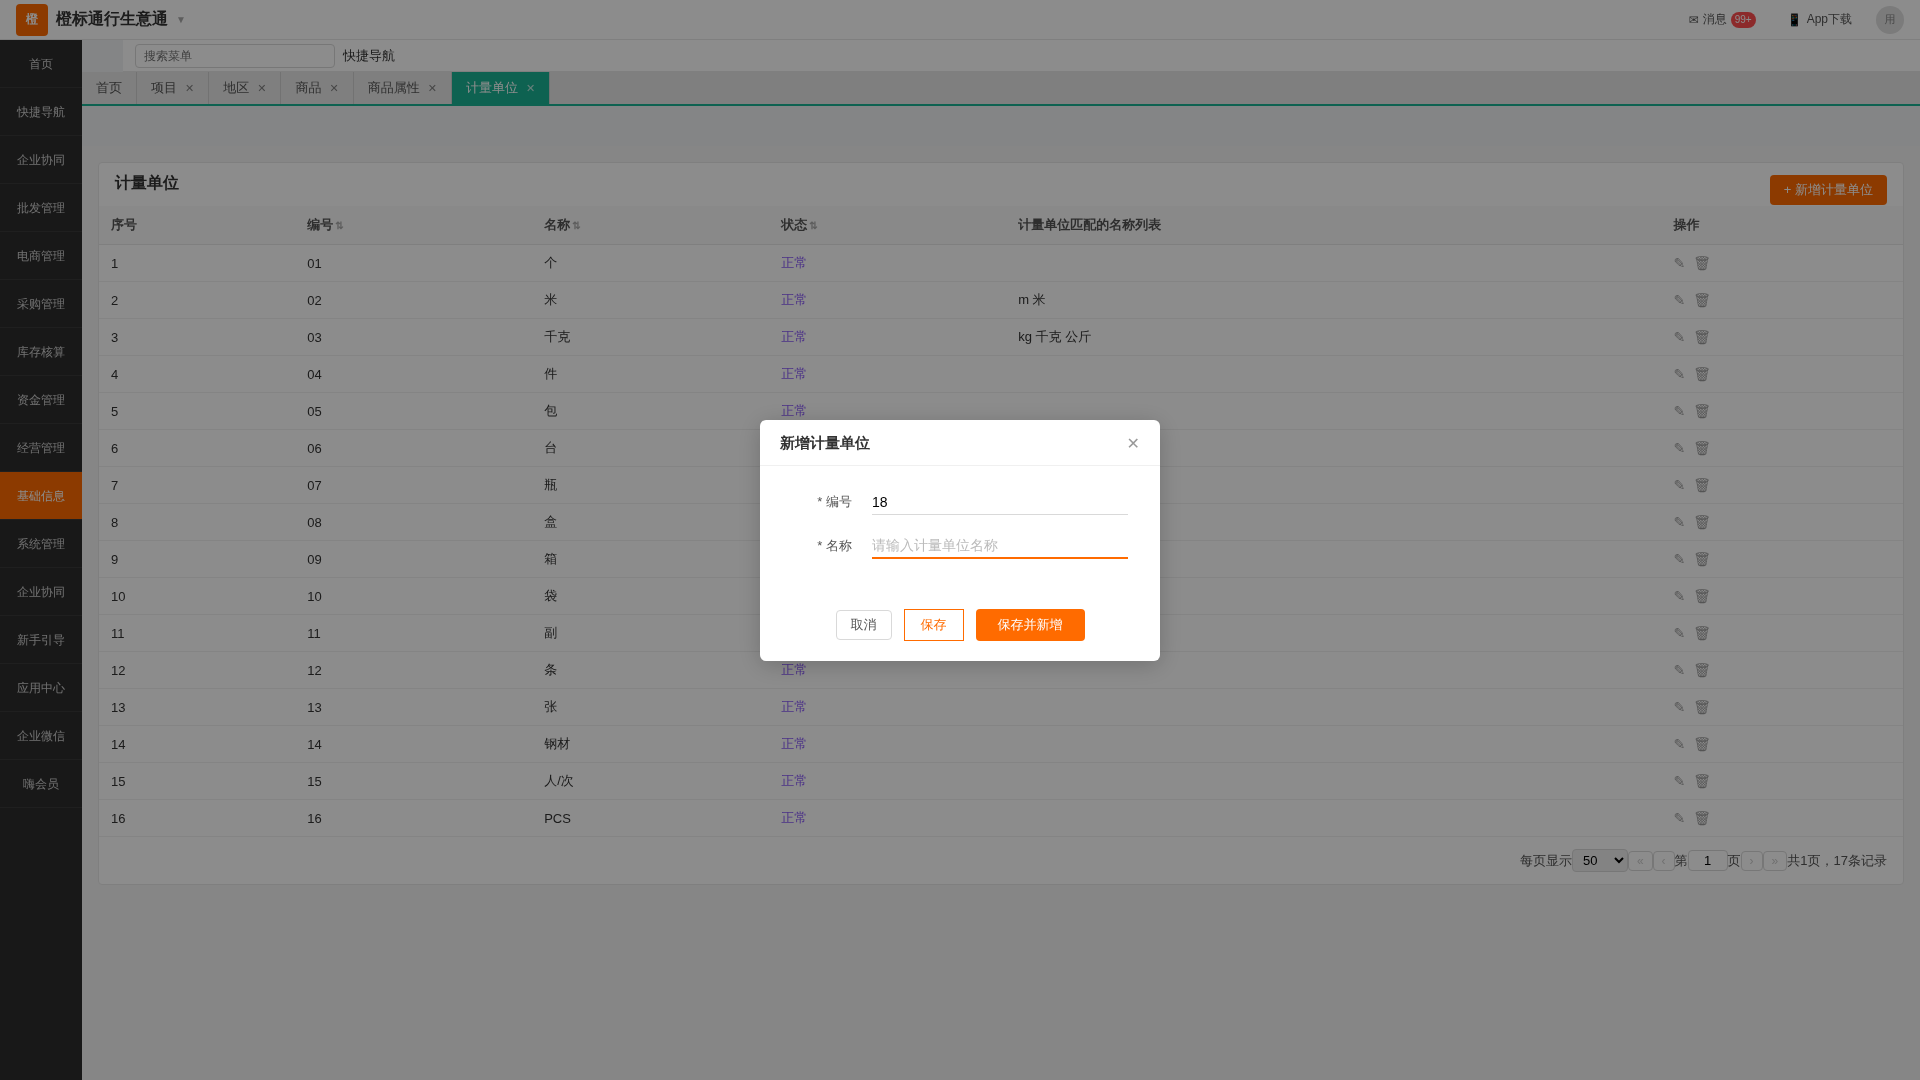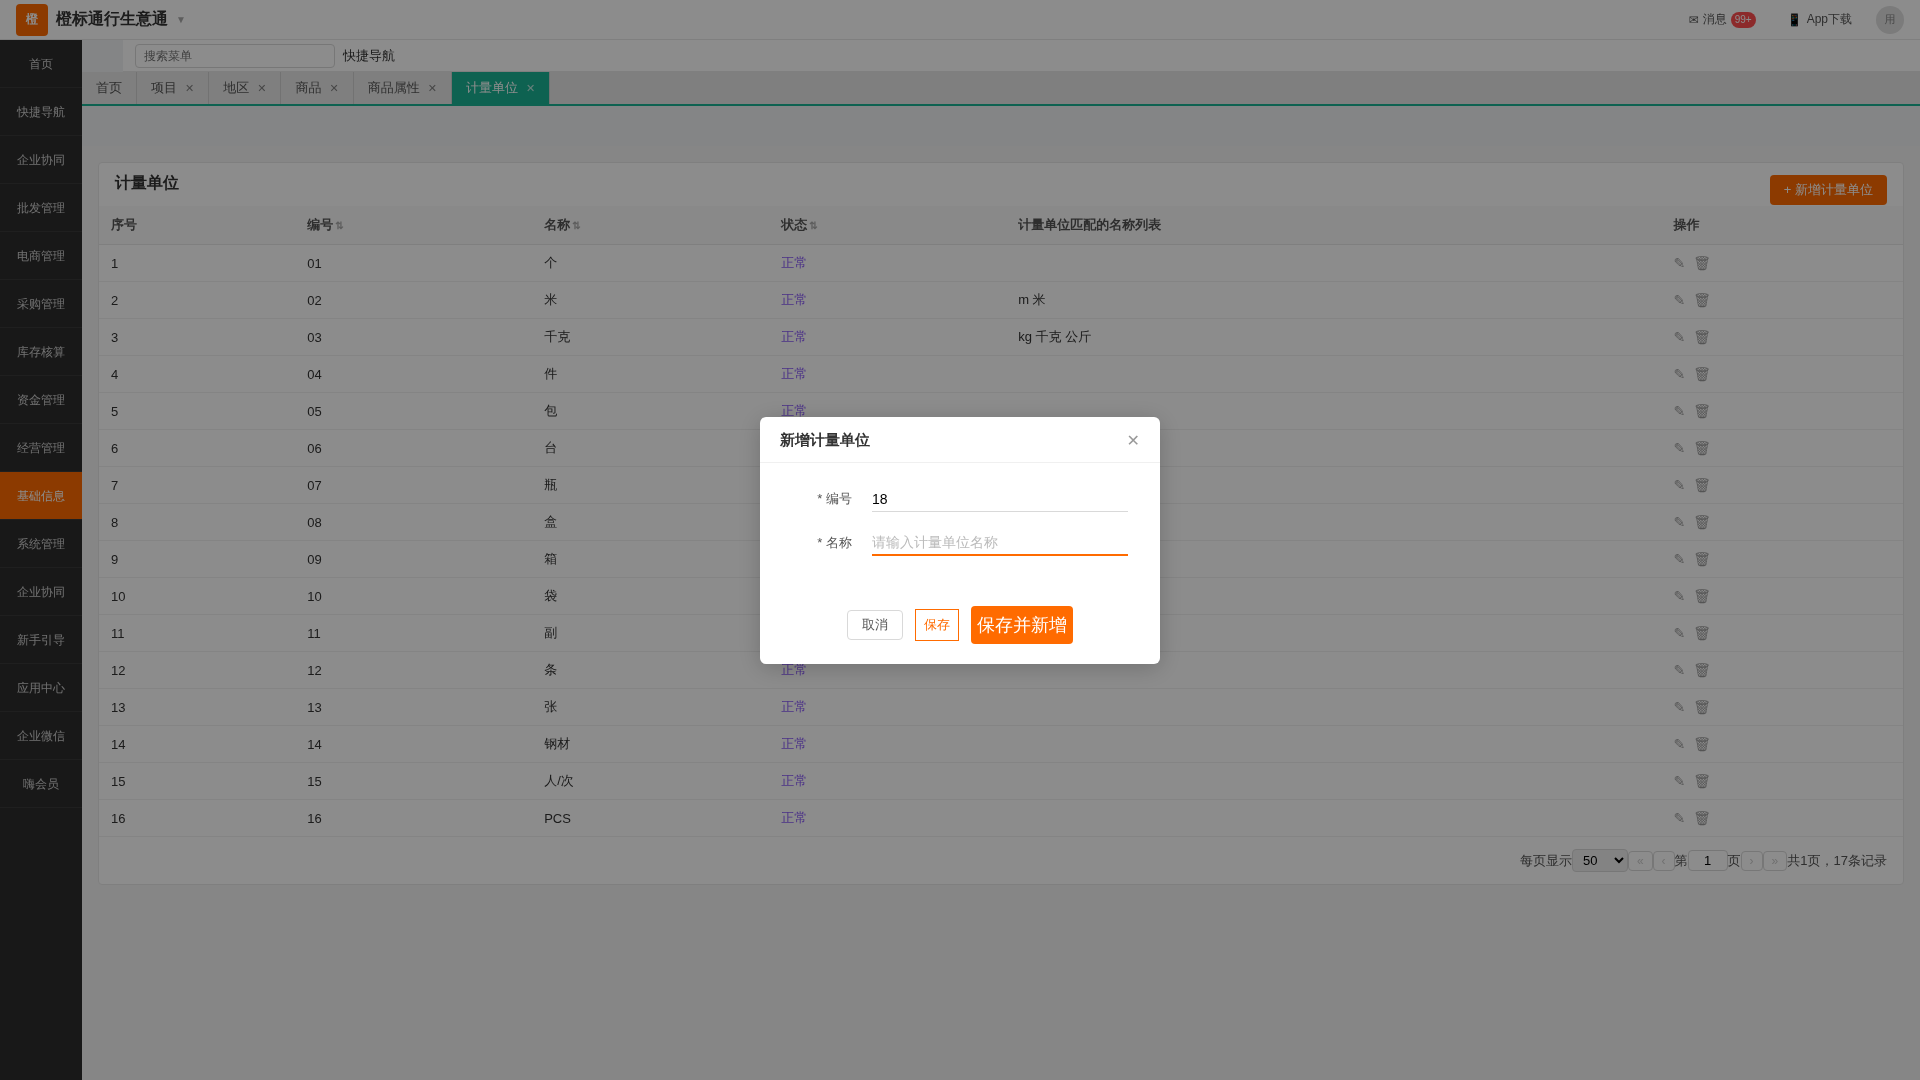--- a/index.html
+++ b/index.html
@@ -323,30 +323,30 @@
       display: flex;
       align-items: center;
       justify-content: center;
       padding: 16px 20px 20px;
       gap: 12px;
     }
     .btn-orange {
       background: #ff6b00;
       color: #fff;
       border: none;
-      padding: 7px 6px;
-      border-radius: 4px;
-      cursor: pointer;
-      font-size: 18px;
+      padding: 7px 22px;
+      border-radius: 4px;
+      cursor: pointer;
+      font-size: 13px;
     }
     .btn-save {
       background: #fff;
       color: #ff6b00;
       border: 1px solid #ff6b00;
-      padding: 6px 8px;
+      padding: 6px 16px;
       border-radius: 0;
       cursor: pointer;
       font-size: 13px;
     }
 
     
     .dropdown-arrow { font-size: 10px; color: #aaa; }
 
     .tab-bar-wrapper {
       position: fixed;

